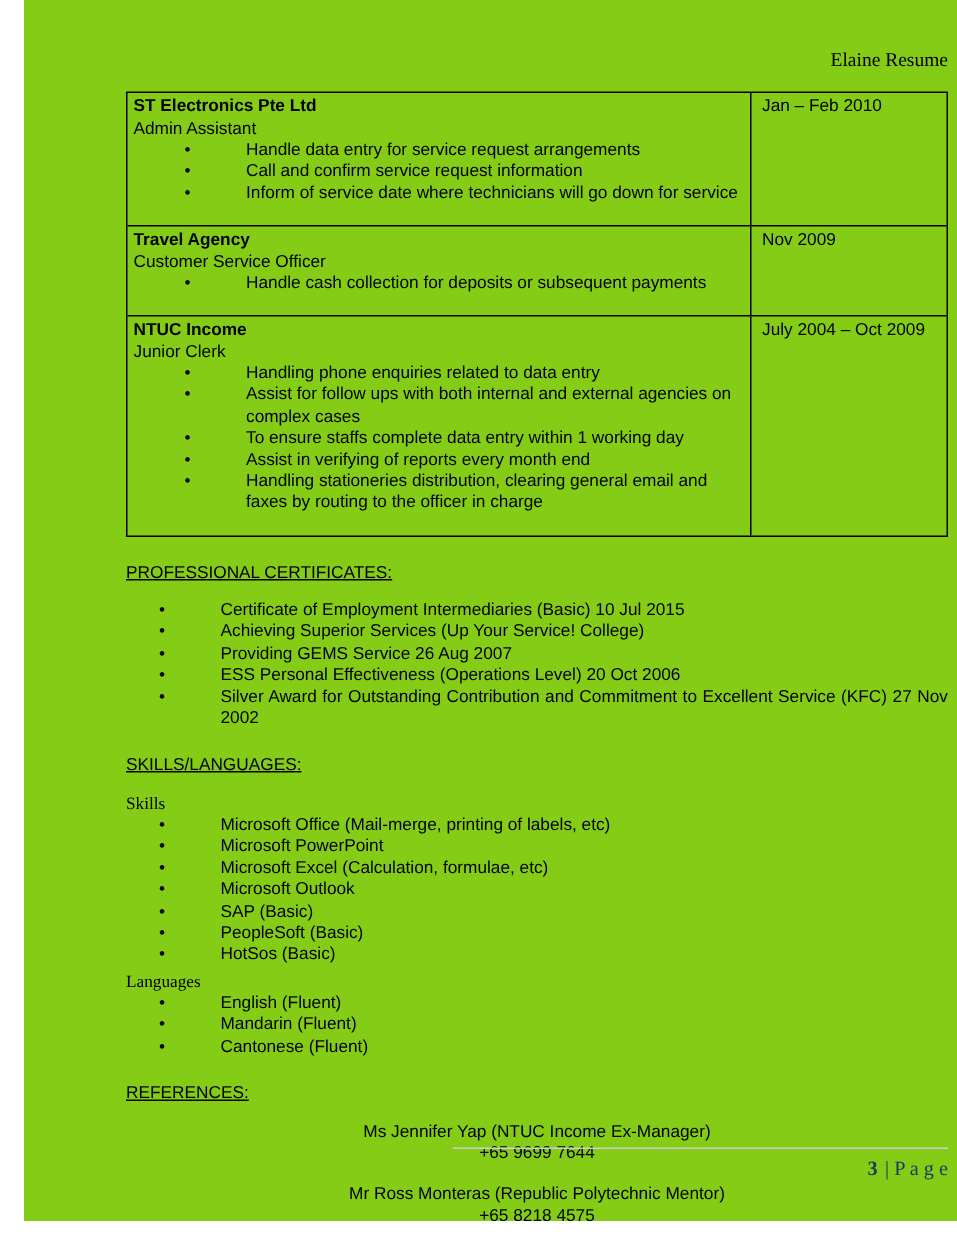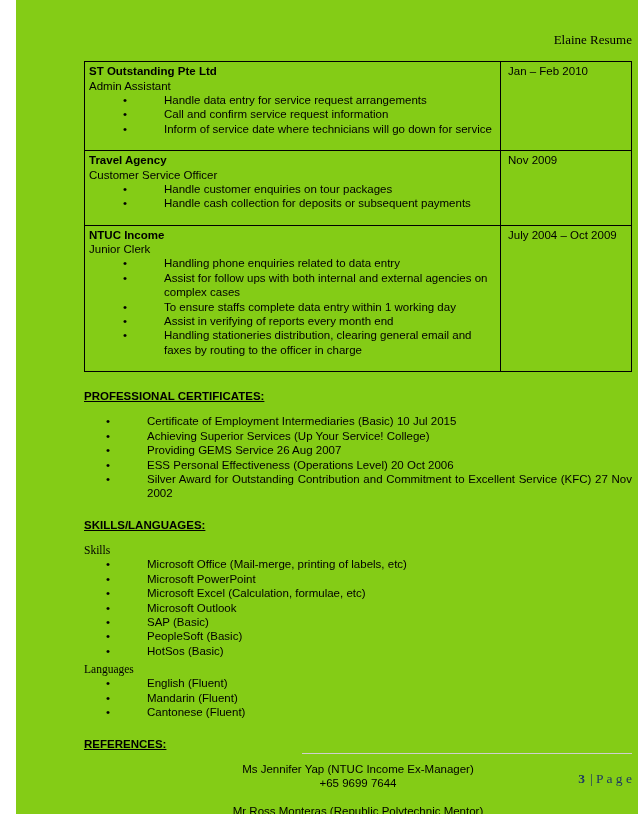--- a/index.html
+++ b/index.html
@@ -23,44 +23,44 @@
   .company { font-weight:bold; }
   
   .bullet-row { display:flex; }
   .table-bullets { padding-left:34px; }
   .section-bullets { padding-left:22px; margin-bottom:4px; }
   .bullet { flex:0 0 18px; }
   .bullet::before { content:"\2022"; }
   .bullet-text { flex:1 1 auto;padding-left:23px; }
   .justify .bullet-text { text-align:justify; }
   
-  .section-heading { font-weight:bold; text-decoration:underline; margin:17px 0 11px; }
+  .section-heading { font-weight:normal; text-decoration:underline; margin:17px 0 11px; }
   .plain-label { margin:0;font-family:Liberation Serif, serif; }
   .ref-entry { margin-bottom:13px;text-align:center; }
   
   .footer {
     position:absolute; right:22px; bottom:26px; width:330px;
-    border-top:1px solid #cfcfcf; padding-top:17px; text-align:right;
+    border-top:1px solid #cfcfcf; padding-top:5px; text-align:right;
     font-family:"Liberation Serif","DejaVu Serif",serif; font-size:13.5px;
     color:#1f3864;
   }
   .footer .page-number { font-weight:bold; margin-right:5px; }
 </style>
 </head>
 <body>
 
 <div class="page">
 
   <div class="doc-title">Elaine Resume</div>
 
   <div class="exp-table">
 
       <div class="exp-row">
         <div class="cell-main">
-          <div class="company">ST Outstanding Pte Ltd</div>
+          <div class="company">ST Electronics Pte Ltd</div>
           <div class="role">Admin Assistant</div>
           <div class="table-bullets">
 
               <div class="bullet-row">
                 <span class="bullet"></span>
                 <span class="bullet-text">Handle data entry for service request arrangements</span>
               </div>
 
               <div class="bullet-row">
                 <span class="bullet"></span>
@@ -75,24 +75,20 @@
         </div>
         <div class="cell-date">Jan – Feb 2010</div>
       </div>
 
       <div class="exp-row">
         <div class="cell-main">
           <div class="company">Travel Agency</div>
           <div class="role">Customer Service Officer</div>
           <div class="table-bullets">
 
-              <div class="bullet-row">
-                <span class="bullet"></span>
-                <span class="bullet-text">Handle customer enquiries on tour packages</span>
-              </div>
 
               <div class="bullet-row">
                 <span class="bullet"></span>
                 <span class="bullet-text">Handle cash collection for deposits or subsequent payments</span>
               </div>
             </div>
         </div>
         <div class="cell-date">Nov 2009</div>
       </div>
 

